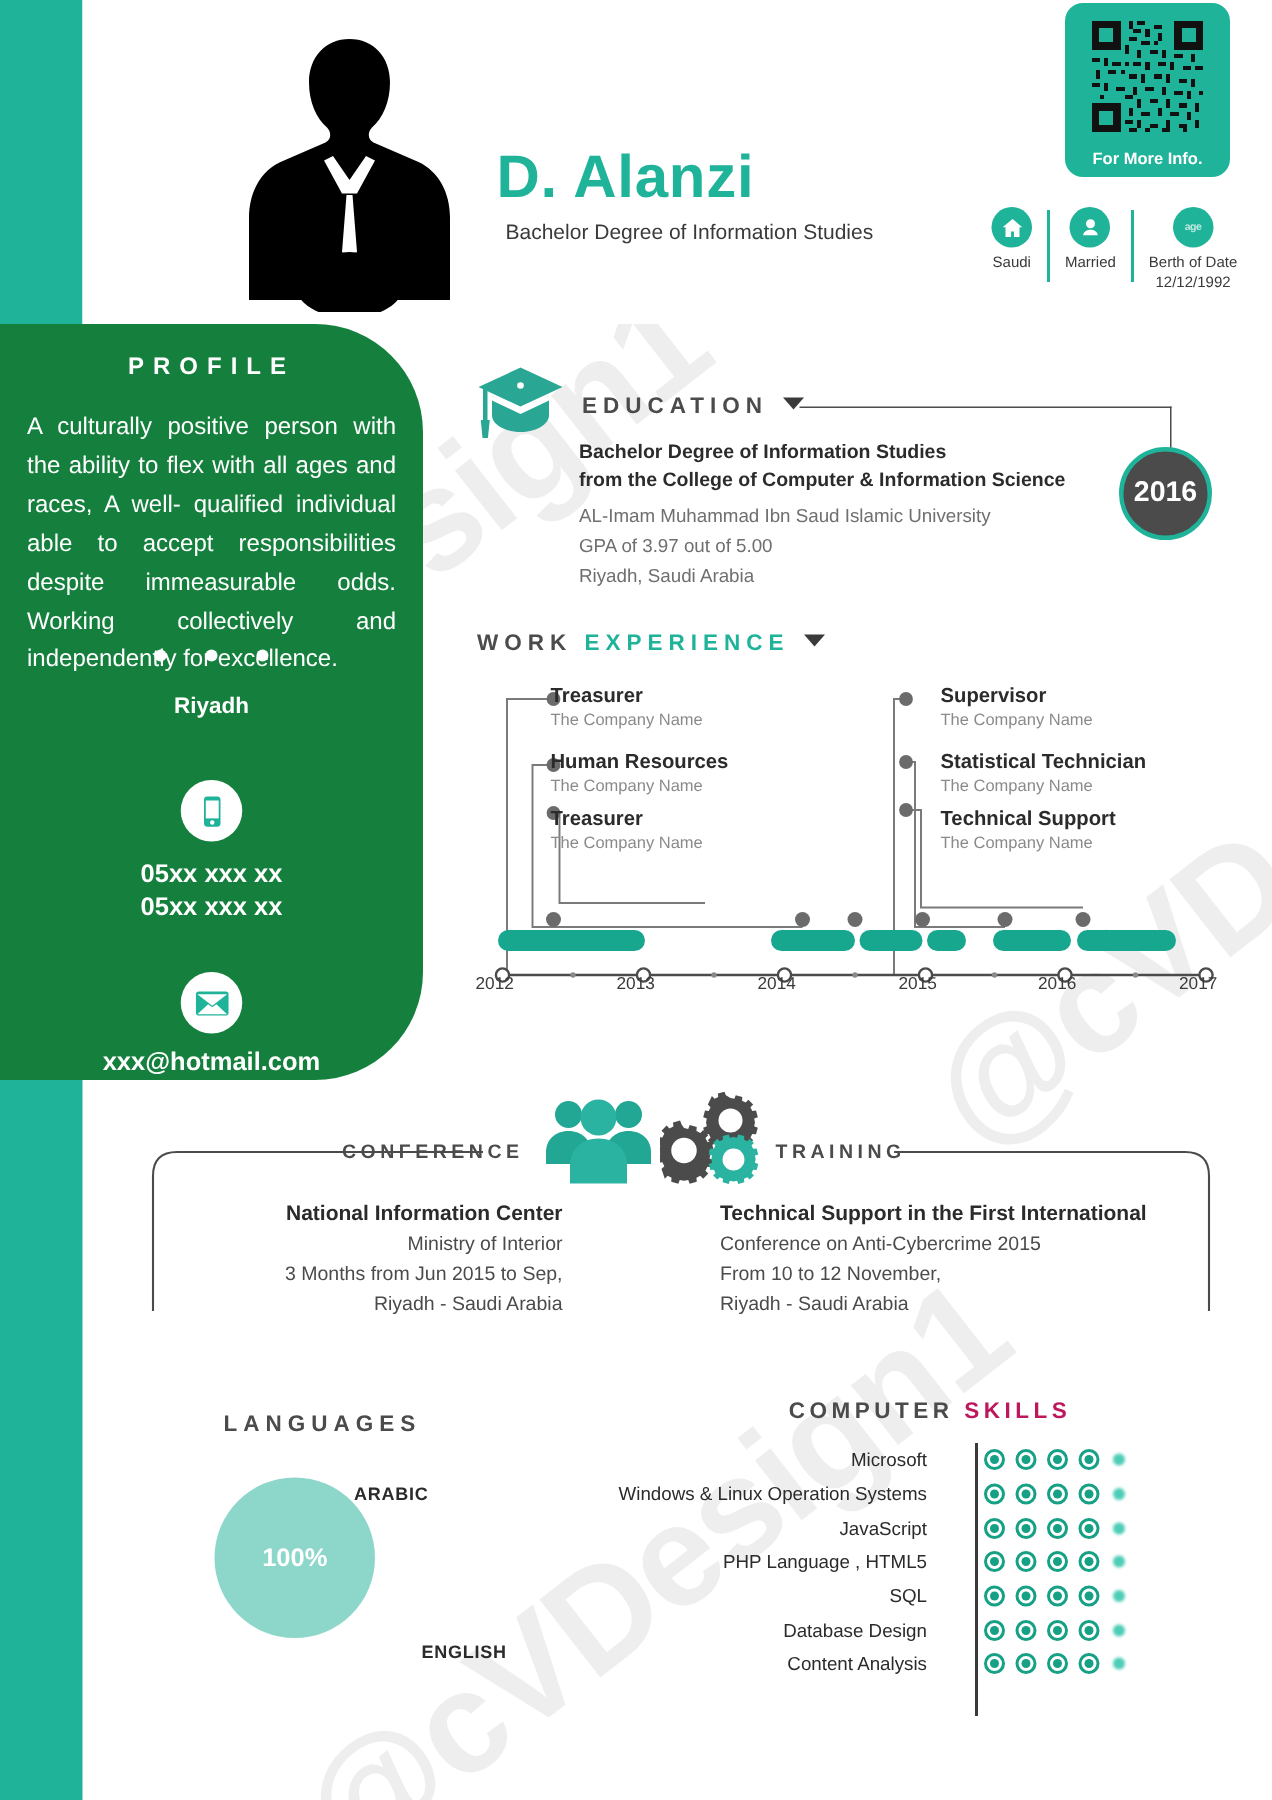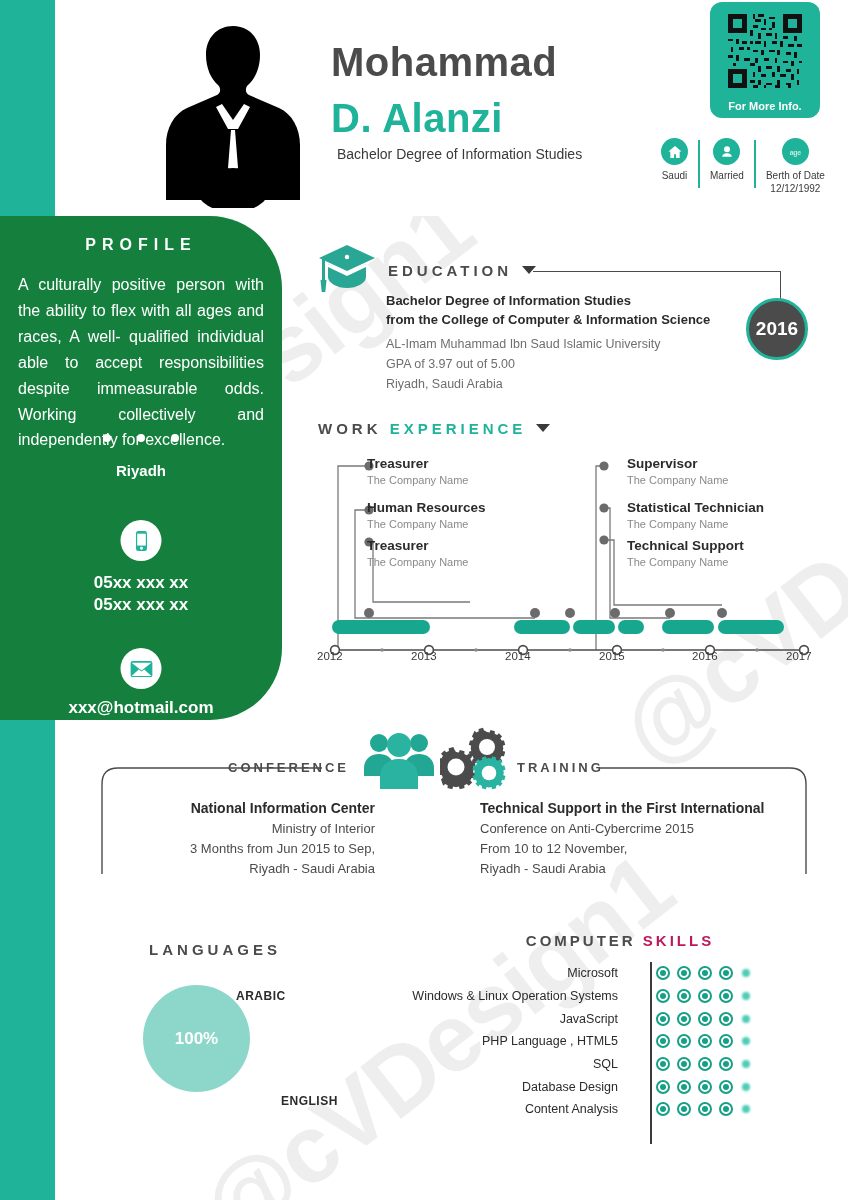--- a/index.html
+++ b/index.html
@@ -123,21 +123,20 @@
 
     <div class="photo">
       <svg viewBox="0 0 150 196" xmlns="http://www.w3.org/2000/svg">
         <path fill="#000" d="M75 14c-16 0-27 12-27 29 0 13 5 24 12 30 3 3 3 8-1 10l-30 13C16 102 8 116 8 133v55h134v-55c0-17-8-31-21-37l-30-13c-4-2-4-7-1-10 7-6 12-17 12-30 0-17-11-29-27-29z"></path>
         <path fill="#fff" d="M64 92l11 16 11-16 6 3-12 22h-10L58 95z"></path>
         <path fill="#fff" d="M73 118h4l3 38-5 6-5-6z"></path>
         <ellipse cx="75" cy="178" rx="36" ry="22" fill="#000"></ellipse>
       </svg>
     </div>
 
-    <div class="name1">Mohammad</div>
     <div class="name2">D. Alanzi</div>
     <div class="subtitle">Bachelor Degree of Information Studies</div>
 
     <div class="qr">
       <svg class="qrimg" viewBox="0 0 29 29" shape-rendering="crispEdges">
         <rect width="29" height="29" fill="#1fb39a"></rect>
         <g fill="#111">
           <rect x="1" y="1" width="7" height="7"></rect>
             <rect x="2.8" y="2.8" width="3.4" height="3.4" fill="#1fb39a"></rect>
           <rect x="21" y="1" width="7" height="7"></rect>

